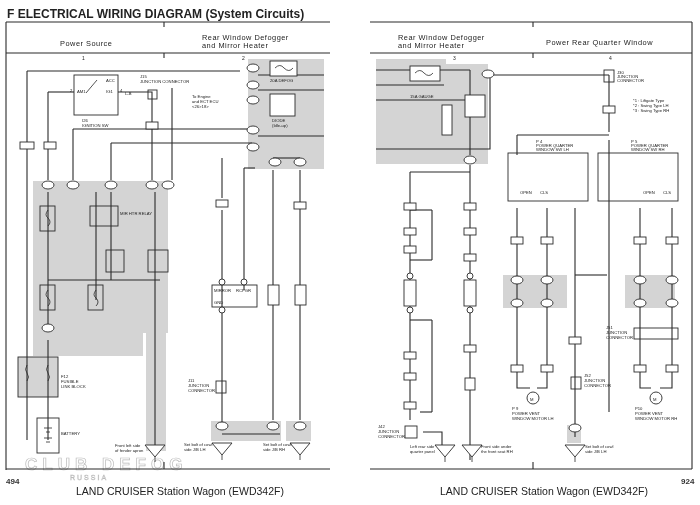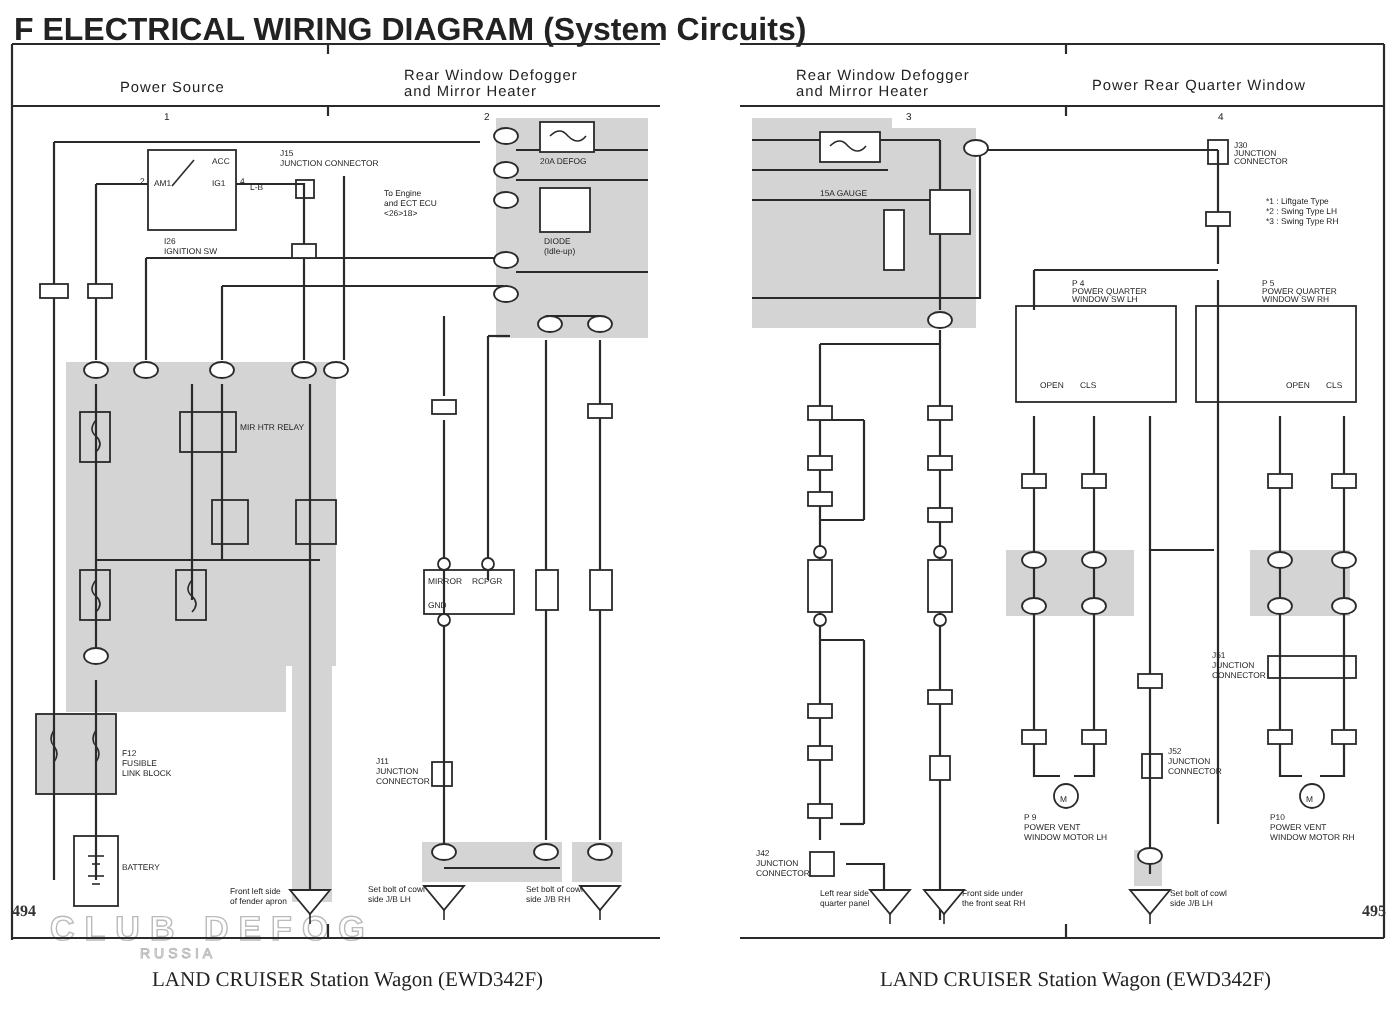--- a/index.html
+++ b/index.html
@@ -8,23 +8,23 @@
   .t{font-family:"Liberation Sans",sans-serif;fill:#222;}
   .tiny{font-size:4.2px;}
   .sm{font-size:5px;}
   .hdr{font-size:7.4px;letter-spacing:0.5px;}
   .w{stroke:#2a2a2a;stroke-width:1.1;fill:none;}
   .wt{stroke:#2a2a2a;stroke-width:0.8;fill:none;}
   .shade{fill:#d4d4d4;}
   .box{fill:none;stroke:#2a2a2a;stroke-width:0.9;}
   .boxw{fill:#fff;stroke:#2a2a2a;stroke-width:0.9;}
   .conn{fill:#fff;stroke:#2a2a2a;stroke-width:0.9;}
-  .title{position:absolute;left:7px;top:7px;font-size:16px;font-weight:bold;color:#222;}
-  .footer{position:absolute;top:485px;font-size:10.5px;color:#222;font-family:Liberation Serif, serif;}
-  .pgnum{position:absolute;top:451px;font-size:8px;font-weight:bold;color:#333;font-family:Liberation Serif, serif;}
+  .title{position:absolute;left:7px;top:7px;font-size:12px;font-weight:bold;color:#222;}
+  .footer{position:absolute;top:485px;font-size:10.5px;color:#222;}
+  .pgnum{position:absolute;top:477px;font-size:8px;font-weight:bold;color:#333;}
   .wm{position:absolute;left:25px;top:455px;font-size:17px;letter-spacing:5px;color:transparent;-webkit-text-stroke:0.7px #bbb;font-weight:bold;}
   .wm2{position:absolute;left:70px;top:474px;font-size:7px;letter-spacing:2px;color:transparent;-webkit-text-stroke:0.5px #bbb;}
 </style>
 </head>
 <body>
 
 <div class="title">F  ELECTRICAL WIRING DIAGRAM (System Circuits)</div>
 <div class="wm">CLUB DEFOG</div>
 <div class="wm2">RUSSIA</div>
 
@@ -397,15 +397,15 @@
   </g>
   <g>
     <path class="boxw" d="M565 445 L585 445 L575 457 Z"></path>
     <line class="wt" x1="575" y1="457" x2="575" y2="462"></line>
     <text class="t tiny" x="585" y="448">Set bolt of cowl</text>
     <text class="t tiny" x="585" y="453">side J/B LH</text>
   </g>
 </svg>
 
 <div class="pgnum" style="left:6px;">494</div>
-<div class="pgnum" style="left:681px;">495</div>
+<div class="pgnum" style="left:681px;">924</div>
 <div class="footer" style="left:76px;">LAND CRUISER Station Wagon (EWD342F)</div>
 <div class="footer" style="left:440px;">LAND CRUISER Station Wagon (EWD342F)</div>
 
 </body></html>

